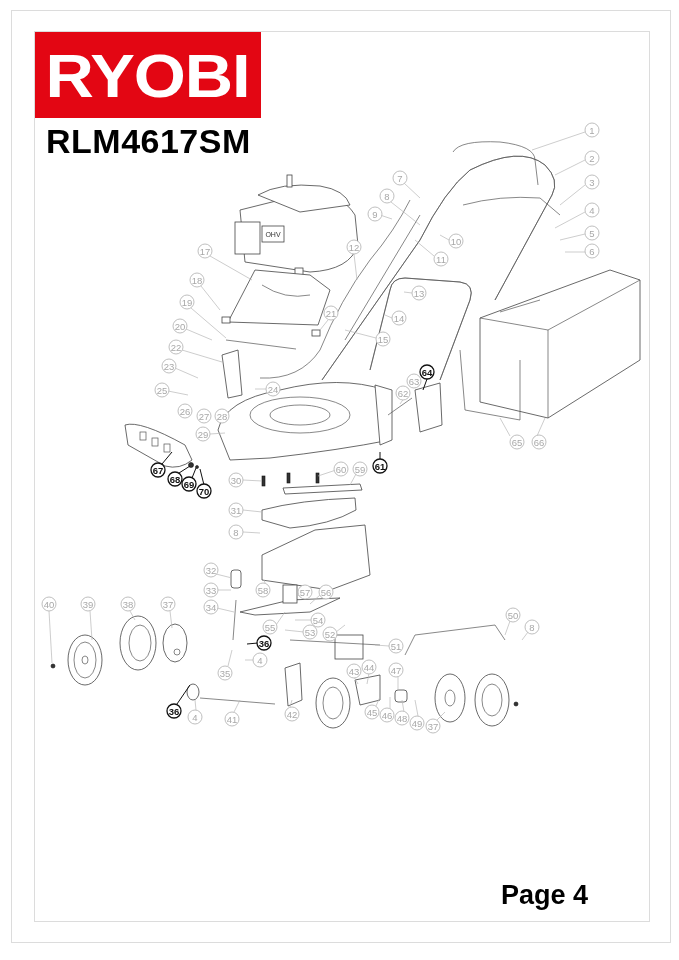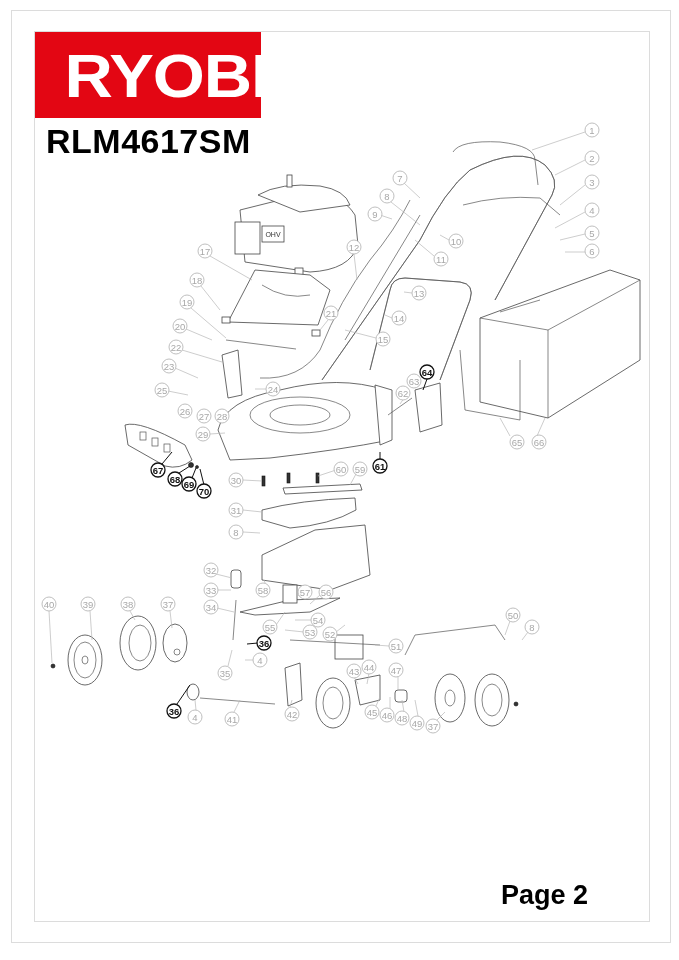--- a/index.html
+++ b/index.html
@@ -1,19 +1,19 @@
 <!DOCTYPE html>
 <html><head>
 <meta charset="utf-8">
 <style>
   html,body{margin:0;padding:0;background:#fff;}
   body{width:679px;height:960px;position:relative;overflow:hidden;font-family:"Liberation Sans",sans-serif;}
   .outer{position:absolute;left:11px;top:10px;width:660px;height:933px;border:1px solid #dcdcdc;box-sizing:border-box;}
   .inner{position:absolute;left:34px;top:31px;width:616px;height:891px;border:1px solid #dcdcdc;box-sizing:border-box;}
-  .logo{position:absolute;left:35px;top:32px;width:226px;height:86px;background:#e30613;display:flex;align-items:center;justify-content:flex-end;}
+  .logo{position:absolute;left:35px;top:32px;width:226px;height:86px;background:#e30613;display:flex;align-items:center;justify-content:center;}
   .logo span{color:#fff;font-weight:bold;font-size:62px;letter-spacing:-1px;font-family:"Liberation Sans",sans-serif;transform:scaleX(1.08);}
   .model{position:absolute;left:46px;top:122px;font-size:34px;font-weight:bold;color:#000;letter-spacing:0.5px;}
   .page{position:absolute;left:501px;top:880px;font-size:27px;font-weight:bold;color:#000;}
   svg.diagram{position:absolute;left:0;top:0;}
   .callout circle{fill:#fff;stroke:#b8b8b8;stroke-width:0.9;}
   .callout text{fill:#a8a8a8;font-size:9.5px;font-family:"Liberation Sans",sans-serif;text-anchor:middle;dominant-baseline:central;}
   .callout.bold circle{stroke:#111;stroke-width:1.3;}
   .callout.bold text{fill:#111;font-weight:bold;}
   .leader{stroke:#b8b8b8;stroke-width:0.7;fill:none;}
   .leader.bold{stroke:#111;stroke-width:1;}
@@ -517,13 +517,13 @@
         <circle cx="189" cy="484" r="7"></circle>
         <text x="189" y="484.5">69</text>
       </g>
       <g class="callout bold">
         <circle cx="204" cy="491" r="7"></circle>
         <text x="204" y="491.5">70</text>
       </g>
     </g>
 </svg>
 
-<div class="page">Page 2</div>
+<div class="page">Page 4</div>
 
 </body></html>

